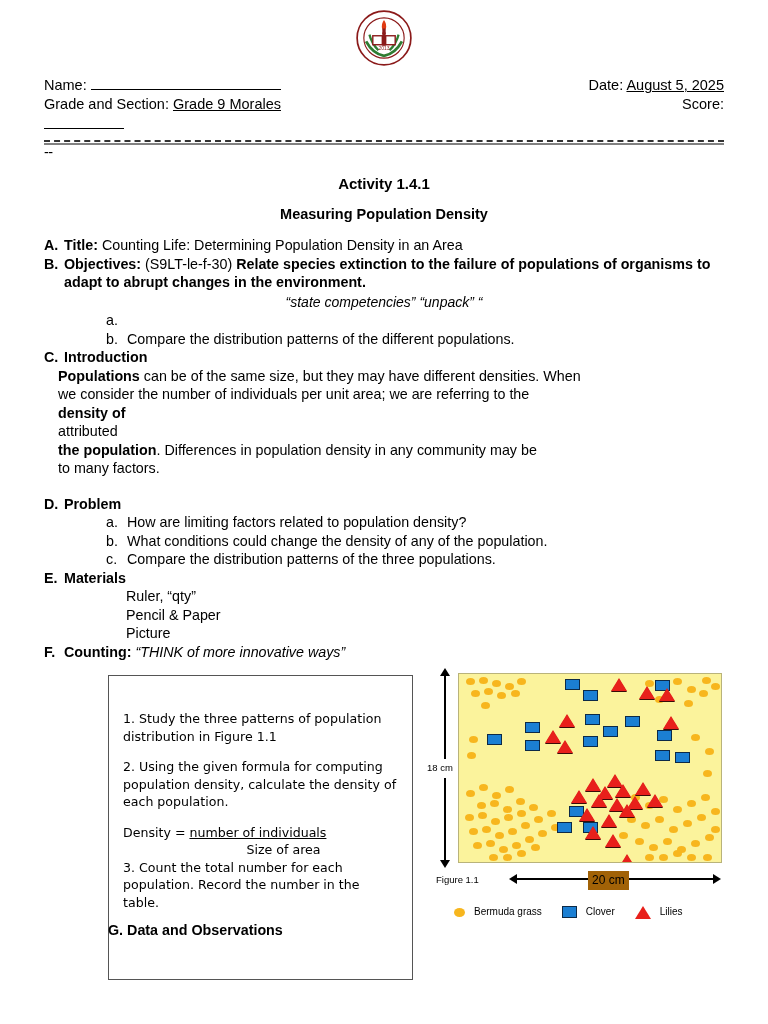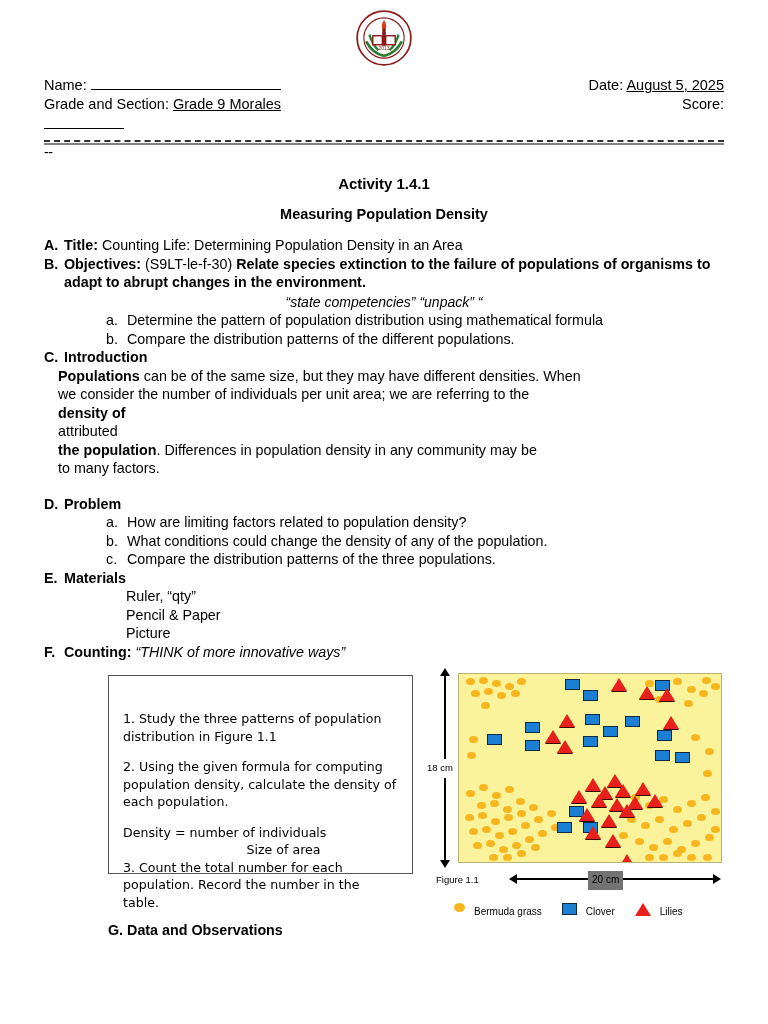--- a/index.html
+++ b/index.html
@@ -143,32 +143,32 @@
   .proc-row {
     margin-top: 8px;
     position: relative;
     height: 300px;
   }
   .proc-box {
     position: absolute;
     left: 64px;
     top: 6px;
     width: 305px;
-    height: 199px;
+    height: 305px;
     border: 1px solid #555;
     box-sizing: border-box;
     padding: 34px 14px 10px 14px;
     font-family: "DejaVu Sans", sans-serif;
     font-size: 12.6px;
     line-height: 17.5px;
   }
   .proc-p { margin: 0 0 13px 0; }
   .proc-p.last { margin-bottom: 12px; }
   .density-line { margin: 0; }
-  .density-num { }
+  .density-num { text-decoration: underline; }
   .density-den {
     margin: 0 0 0 0;
     text-align: center;
     padding-left: 46px;
   }
 
   
   .fig {
     position: absolute;
     left: 386px;
@@ -255,43 +255,43 @@
     width: 0; height: 0;
     border-top: 5px solid transparent;
     border-bottom: 5px solid transparent;
   }
   .haxis::before { left: -7px; border-right: 8px solid #000; }
   .haxis::after  { right: -7px; border-left: 8px solid #000; }
   .hlabel {
     position: absolute;
     left: 72px;
     top: -7px;
-    font-size: 10px;
-    background: #737373;
+    font-size: 12px;
+    background: #a16207;
     padding: 0 4px;
   }
   .figcap {
     position: absolute;
     left: 6px;
     top: 202px;
     font-size: 9.5px;
   }
 
   .legend {
     position: absolute;
     left: 24px;
     top: 234px;
     width: 280px;
     display: flex;
     align-items: center;
     font-size: 10px;
   }
   .leg-item {
     display: flex;
-    align-items: flex-start;
+    align-items: center;
     margin-right: 20px;
   }
   .leg-dot {
     width: 11px; height: 9px;
     background: #F7B61E;
     border-radius: 50%;
     margin-right: 9px;
   }
   .leg-sq {
     width: 15px; height: 12px;
@@ -387,21 +387,20 @@
     <div class="sec">
       <div class="sec-letter">B.</div>
       <div class="sec-body">
         <b>Objectives:</b><span> (S9LT-le-f-30) </span><b>Relate species extinction to the failure of populations of organisms to adapt to abrupt changes in the environment.</b>
       </div>
     </div>
     <div class="center-quote">“state competencies” “unpack” “</div>
     <div class="sublist">
       <div class="subitem">
         <span class="sub-letter">a.</span>
-        <span>Determine the pattern of population distribution using mathematical formula</span>
       </div>
       <div class="subitem">
         <span class="sub-letter">b.</span>
         <span>Compare the distribution patterns of the different populations.</span>
       </div>
     </div>
 
     <div class="sec">
       <div class="sec-letter">C.</div>
       <div class="sec-body">

